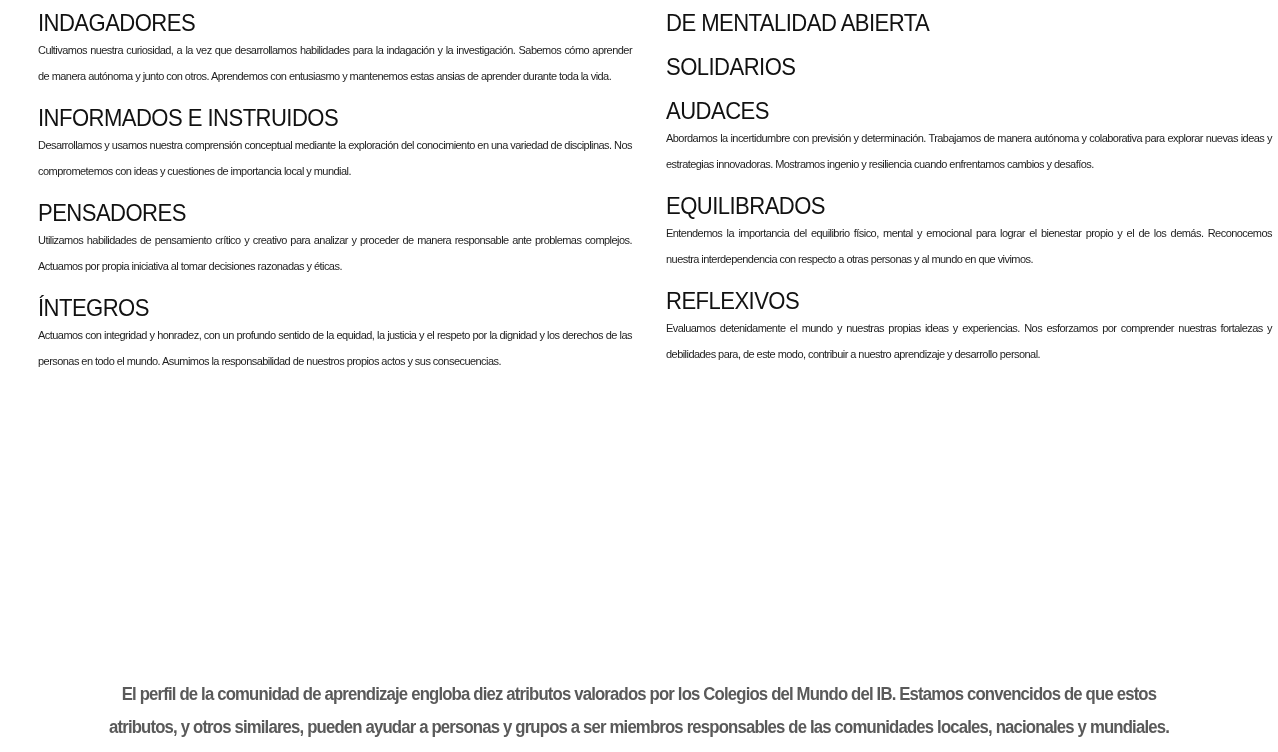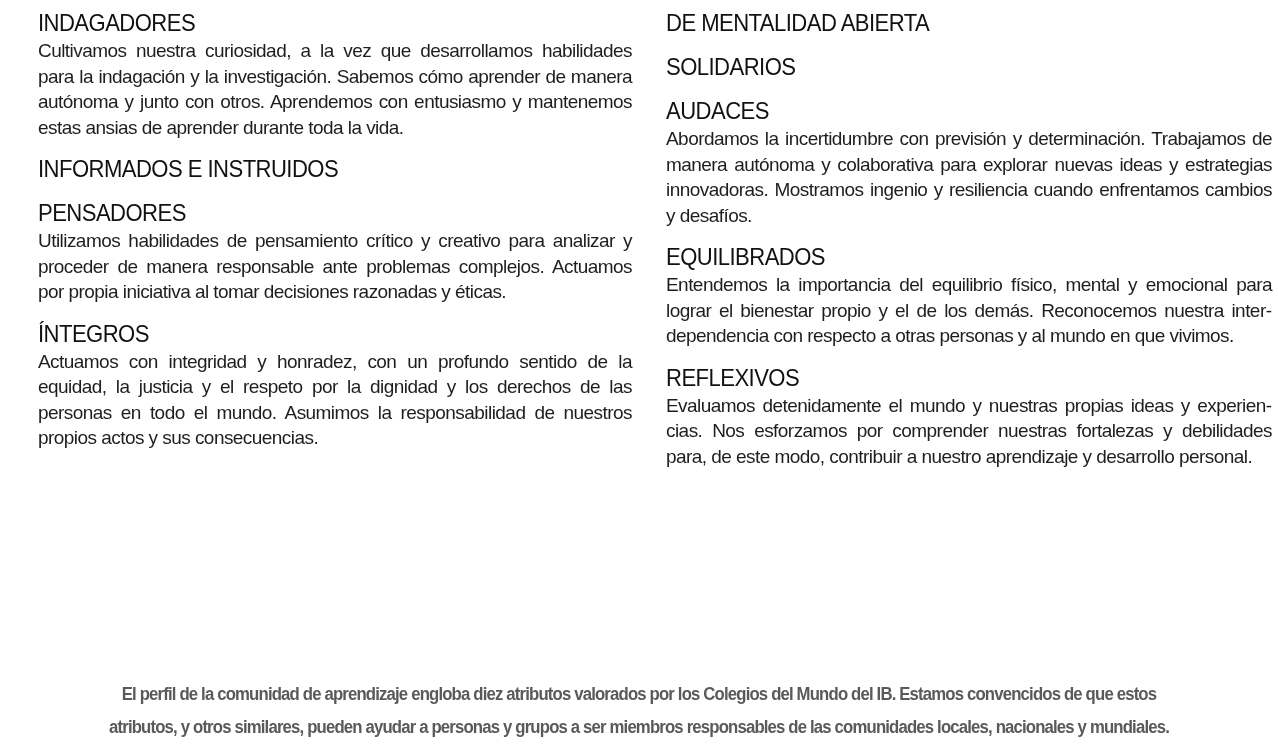--- a/index.html
+++ b/index.html
@@ -46,21 +46,21 @@
       font-weight: normal;
       letter-spacing: -0.6px;
       line-height: 30px;
       color: #111111;
       transform: scaleX(0.92);
       transform-origin: left center;
       white-space: nowrap;
     }
     .attr p {
       margin: 0;
-      font-size: 19px;
+      font-size: 11px;
       line-height: 25.5px;
       letter-spacing: -0.55px;
       word-spacing: 0px;
       text-align: justify;
       color: #1e1e1e;
       hyphens: manual;
     }
     .col-left .attr + .attr { margin-top: 14px; }
     .col-right .attr + .attr { margin-top: 14px; }
 
@@ -88,20 +88,21 @@
 <body>
 
 <div class="columns">
   <div class="col col-left">
     <section class="attr">
       <h2>INDAGADORES</h2>
       <p>Cultivamos nuestra curiosidad, a la vez que desarrollamos habilidades para la indagación y la investigación. Sabemos cómo aprender de manera autónoma y junto con otros. Aprendemos con entusiasmo y mantenemos estas ansias de aprender durante toda la vida.</p>
     </section>
     <section class="attr">
       <h2>INFORMADOS E INSTRUIDOS</h2>
+      <p>Desarrollamos y usamos nuestra comprensión conceptual mediante la exploración del conocimiento en una variedad de disciplinas. Nos comprometemos con ideas y cuestiones de importancia local y mundial.</p>
     </section>
     <section class="attr">
       <h2>PENSADORES</h2>
       <p>Utilizamos habilidades de pensamiento crítico y creativo para analizar y proceder de manera responsable ante problemas complejos. Actuamos por propia iniciativa al tomar decisiones razonadas y éticas.</p>
     </section>
     <section class="attr">
       <h2>ÍNTEGROS</h2>
       <p>Actuamos con integridad y honradez, con un profundo sentido de la equidad, la justicia y el respeto por la dignidad y los derechos de las personas en todo el mundo. Asumimos la responsabilidad de nuestros propios actos y sus consecuencias.</p>
     </section>
   </div>

